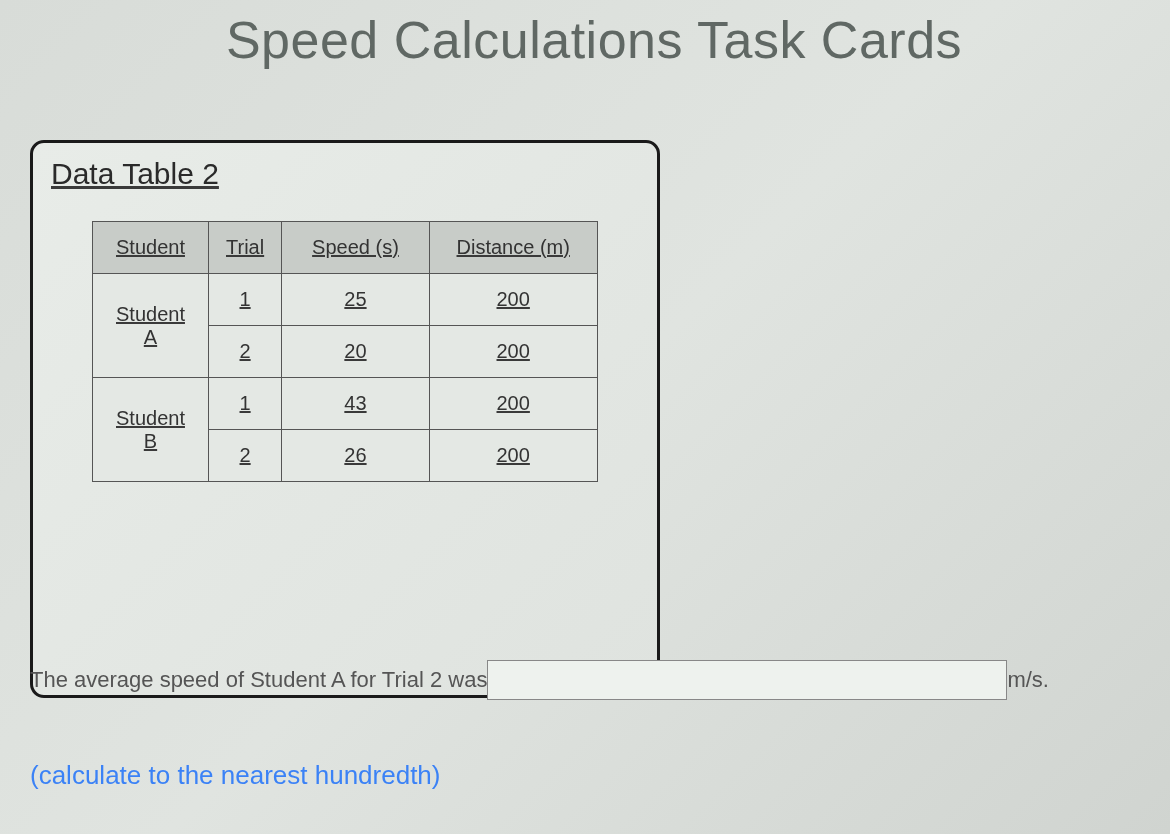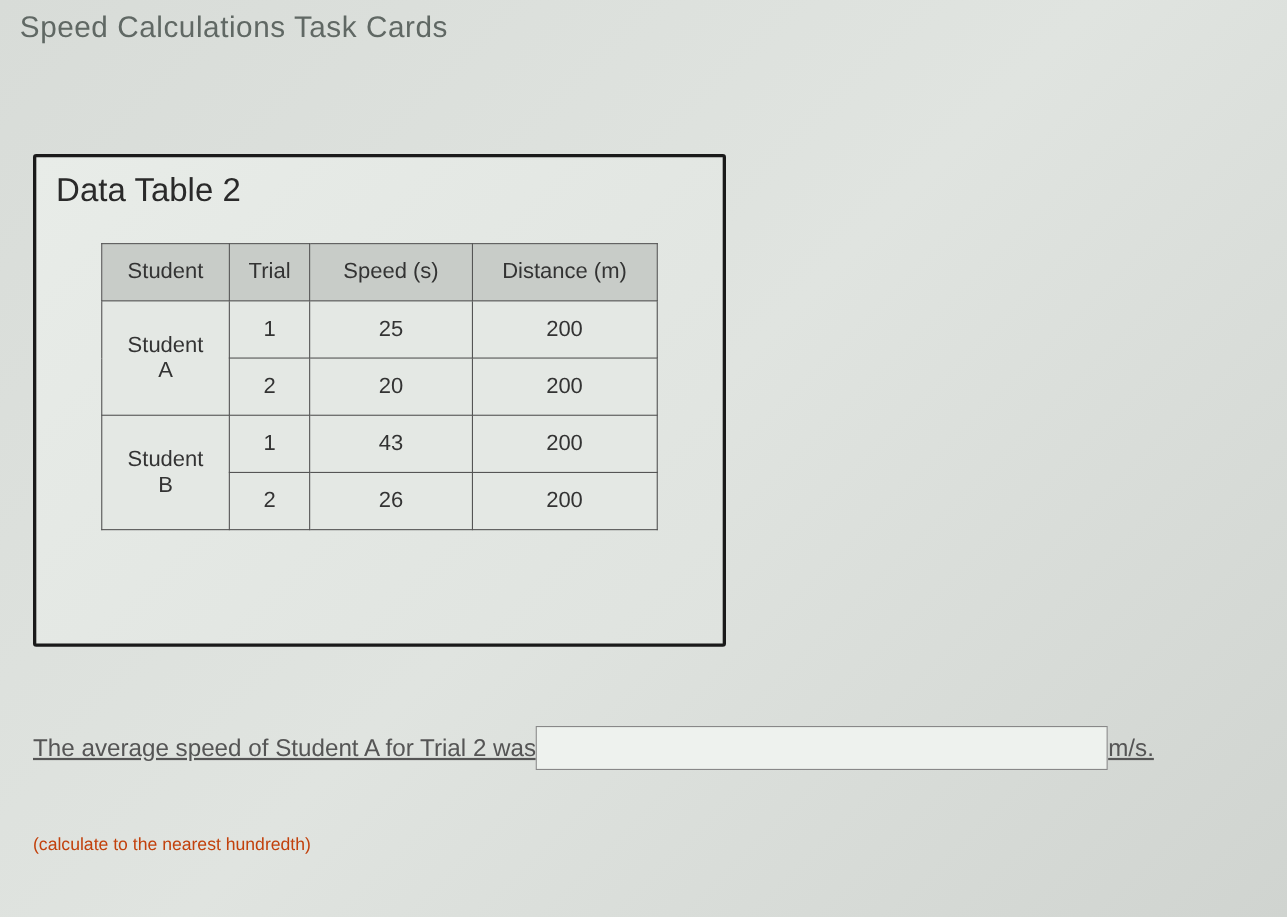--- a/index.html
+++ b/index.html
@@ -6,36 +6,38 @@
   body {
     width: 1170px;
     height: 834px;
     background: linear-gradient(135deg, #d8dcd8 0%, #e0e4e0 50%, #d0d4d0 100%);
     font-family: Arial, Helvetica, sans-serif;
     color: #3a3a3a;
     overflow: hidden;
     position: relative;
   }
   .page-title {
-    font-size: 27px;
+    font-size: 52px;
     font-weight: 400;
     color: #606864;
     padding: 10px 0 0 18px;
     letter-spacing: 0.5px;
+    text-align: center;
   }
   .card {
     position: absolute;
     top: 140px;
     left: 30px;
     width: 630px;
-    height: 448px;
+    height: 558px;
     background: linear-gradient(135deg, #e8ece8 0%, #dfe3df 100%);
     border: 3px solid #1a1a1a;
-    border-radius: 3px;
+    border-radius: 14px;
     padding: 14px 18px 18px 18px;
+    text-decoration: underline;
   }
   .card-title {
     font-size: 30px;
     font-weight: 400;
     color: #2a2a2a;
     margin-bottom: 30px;
     font-family: "Comic Sans MS", "Arial Rounded MT Bold", Arial, sans-serif;
   }
   .data-table {
     border-collapse: collapse;
@@ -67,38 +69,37 @@
   .question-row {
     position: absolute;
     top: 660px;
     left: 30px;
     right: 20px;
     display: flex;
     align-items: center;
     gap: 0;
     font-size: 22px;
     color: #555;
-    text-decoration: underline;
   }
   .answer-input {
     flex: 1;
     height: 40px;
     border: 1.5px solid #888;
     background: #eef2ee;
     font-size: 20px;
     padding: 4px 8px;
     max-width: 520px;
   }
   .unit { font-size: 22px; color: #555; white-space: nowrap; }
   .hint {
     position: absolute;
     top: 760px;
     left: 30px;
-    font-size: 16px;
-    color: #c2410c;
+    font-size: 26px;
+    color: #3b82f6;
   }
 </style>
 </head>
 <body>
 
 <h1 class="page-title">Speed Calculations Task Cards</h1>
 
 <div class="card">
   <div class="card-title">Data Table 2</div>
   <table class="data-table">

